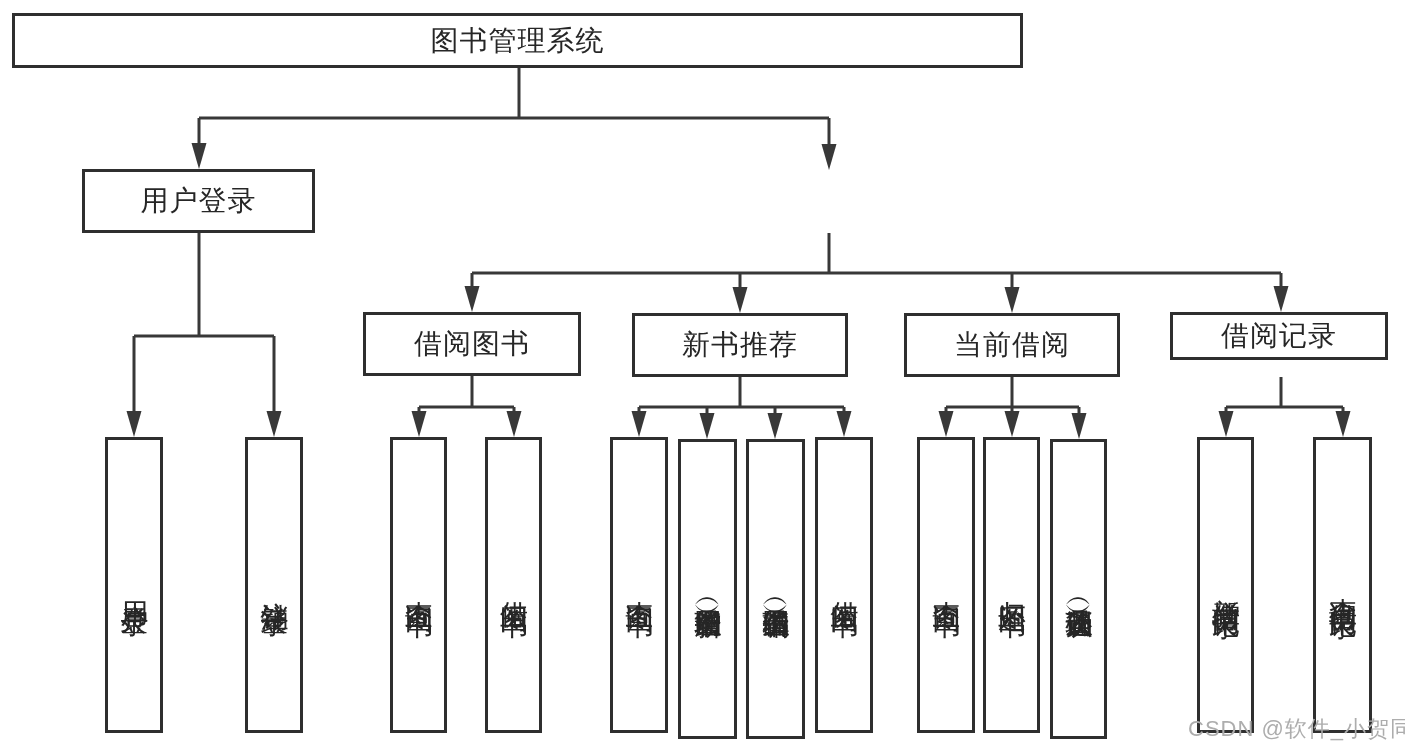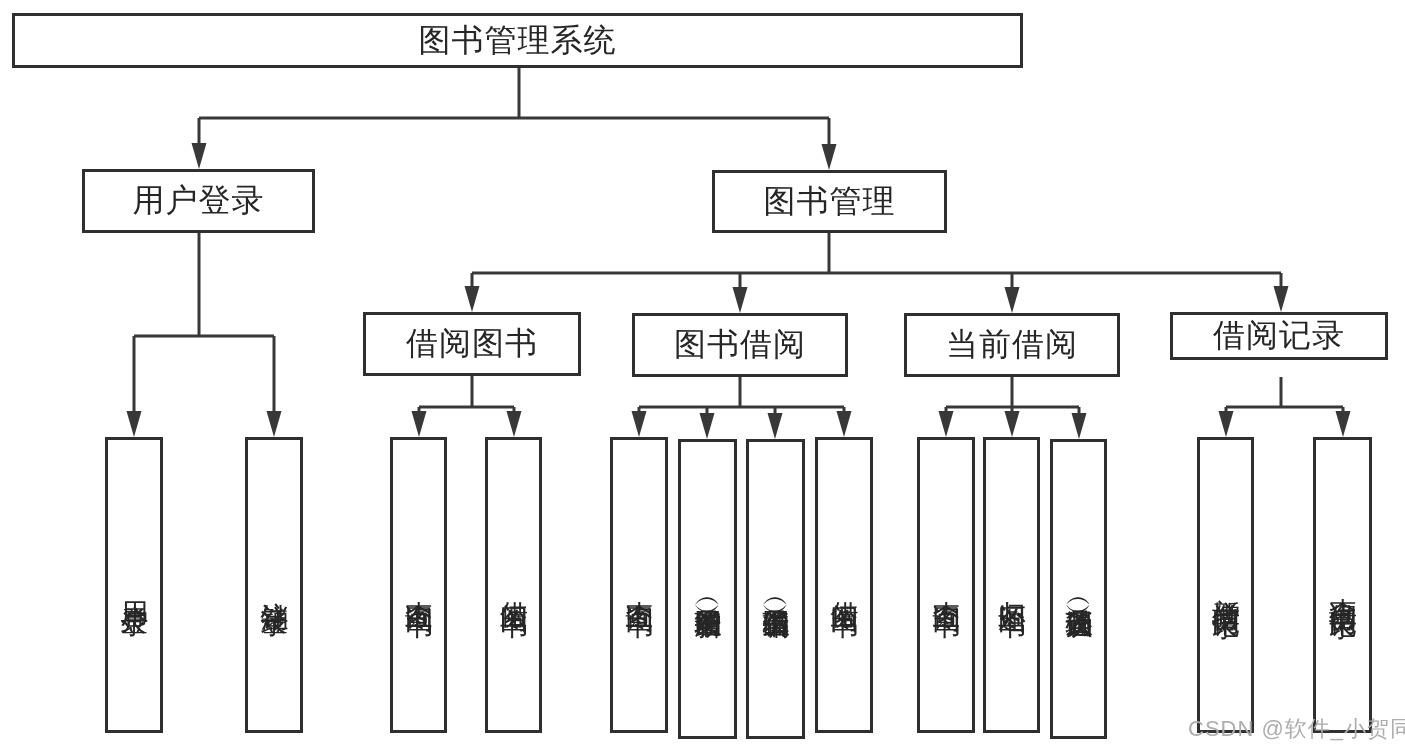--- a/index.html
+++ b/index.html
@@ -6,21 +6,21 @@
   #canvas{
     position:relative;width:1405px;height:747px;background:#ffffff;overflow:hidden;
     font-family:"Liberation Sans","DejaVu Sans",sans-serif;color:#262626;
   }
   #wires{position:absolute;left:0;top:0;width:1405px;height:747px;}
   .box{
     position:absolute;box-sizing:border-box;border:3px solid #2f2f2f;background:#ffffff;
     display:flex;align-items:center;justify-content:center;
   }
   .hbox span{
-    font-size:32px;letter-spacing:1px;color:#262626;white-space:nowrap;
+    font-size:28px;letter-spacing:1px;color:#262626;white-space:nowrap;
   }
   .vbox span{
     writing-mode:vertical-rl;text-orientation:mixed;
     font-size:28px;letter-spacing:3px;color:#262626;line-height:1;white-space:nowrap;
   }
   .vbox.long span{font-size:27px;letter-spacing:0;}
   #watermark{
     position:absolute;left:1188px;top:714px;font-size:22px;color:#adadad;
     letter-spacing:1px;white-space:nowrap;z-index:5;pointer-events:none;
   }
@@ -63,29 +63,26 @@
     </g>
   </svg>
 
   <div class="box hbox" style="left:12px;top:13px;width:1011px;height:55px">
     <span>图书管理系统</span>
   </div>
 
   <div class="box hbox" style="left:82px;top:169px;width:233px;height:64px">
     <span>用户登录</span>
   </div>
-  <div class="box hbox" style="left:712px;top:170px;width:235px;height:63px">
-    <span>图书管理</span>
-  </div>
 
   <div class="box hbox" style="left:363px;top:312px;width:218px;height:64px">
     <span>借阅图书</span>
   </div>
   <div class="box hbox" style="left:632px;top:313px;width:216px;height:64px">
-    <span>图书借阅</span>
+    <span>新书推荐</span>
   </div>
   <div class="box hbox" style="left:904px;top:313px;width:216px;height:64px">
     <span>当前借阅</span>
   </div>
   <div class="box hbox" style="left:1170px;top:312px;width:218px;height:48px">
     <span>借阅记录</span>
   </div>
 
   <div class="box vbox" style="left:105px;top:437px;width:58px;height:296px">
     <span>用户登录</span>

